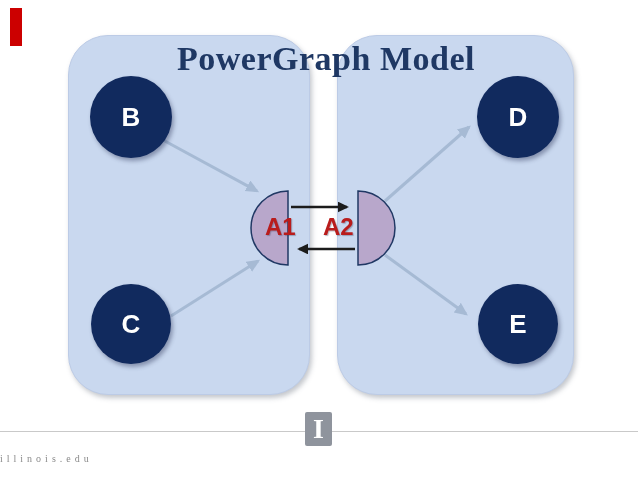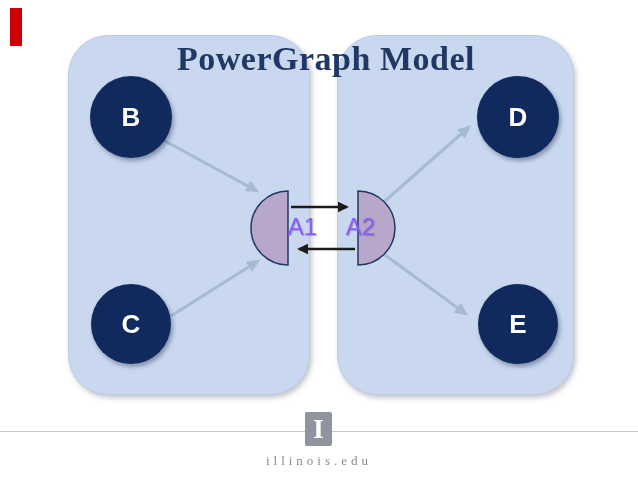--- a/index.html
+++ b/index.html
@@ -63,23 +63,23 @@
     z-index: 3;
   }
   #node-b { left: 90px;  top: 76px;  width: 82px; height: 82px; }
   #node-c { left: 91px;  top: 284px; width: 80px; height: 80px; }
   #node-d { left: 477px; top: 76px;  width: 82px; height: 82px; }
   #node-e { left: 478px; top: 284px; width: 80px; height: 80px; }
   .mirror-label {
     position: absolute;
     top: 213px;
     width: 52px;
-    text-align: right;
-    color: #8b5cf6;
-    font-weight: normal;
+    text-align: left;
+    color: #b91c1c;
+    font-weight: bold;
     font-size: 24px;
     z-index: 4;
     text-shadow: 1px 1px 1px rgba(60,60,90,0.35);
   }
   #mirror-label-a1 { left: 265px; }
   #mirror-label-a2 { left: 323px; }
   .footer-divider {
     position: absolute;
     left: 0; top: 431px;
     width: 638px; height: 1px;
@@ -101,23 +101,22 @@
     font-family: "Liberation Serif", serif;
     font-weight: bold;
     font-size: 28px;
     line-height: 28px;
     color: #ffffff;
   }
   .footer-domain {
     position: absolute;
     left: 0; top: 453px;
     width: 100%;
-    text-align: center;
     font-family: "Liberation Serif", serif;
-    font-size: 13px;
+    font-size: 10px;
     letter-spacing: 4px;
     color: #8a8a8a;
     z-index: 2;
   }
 </style>
 </head>
 <body>
 
 <div id="slide">
 

